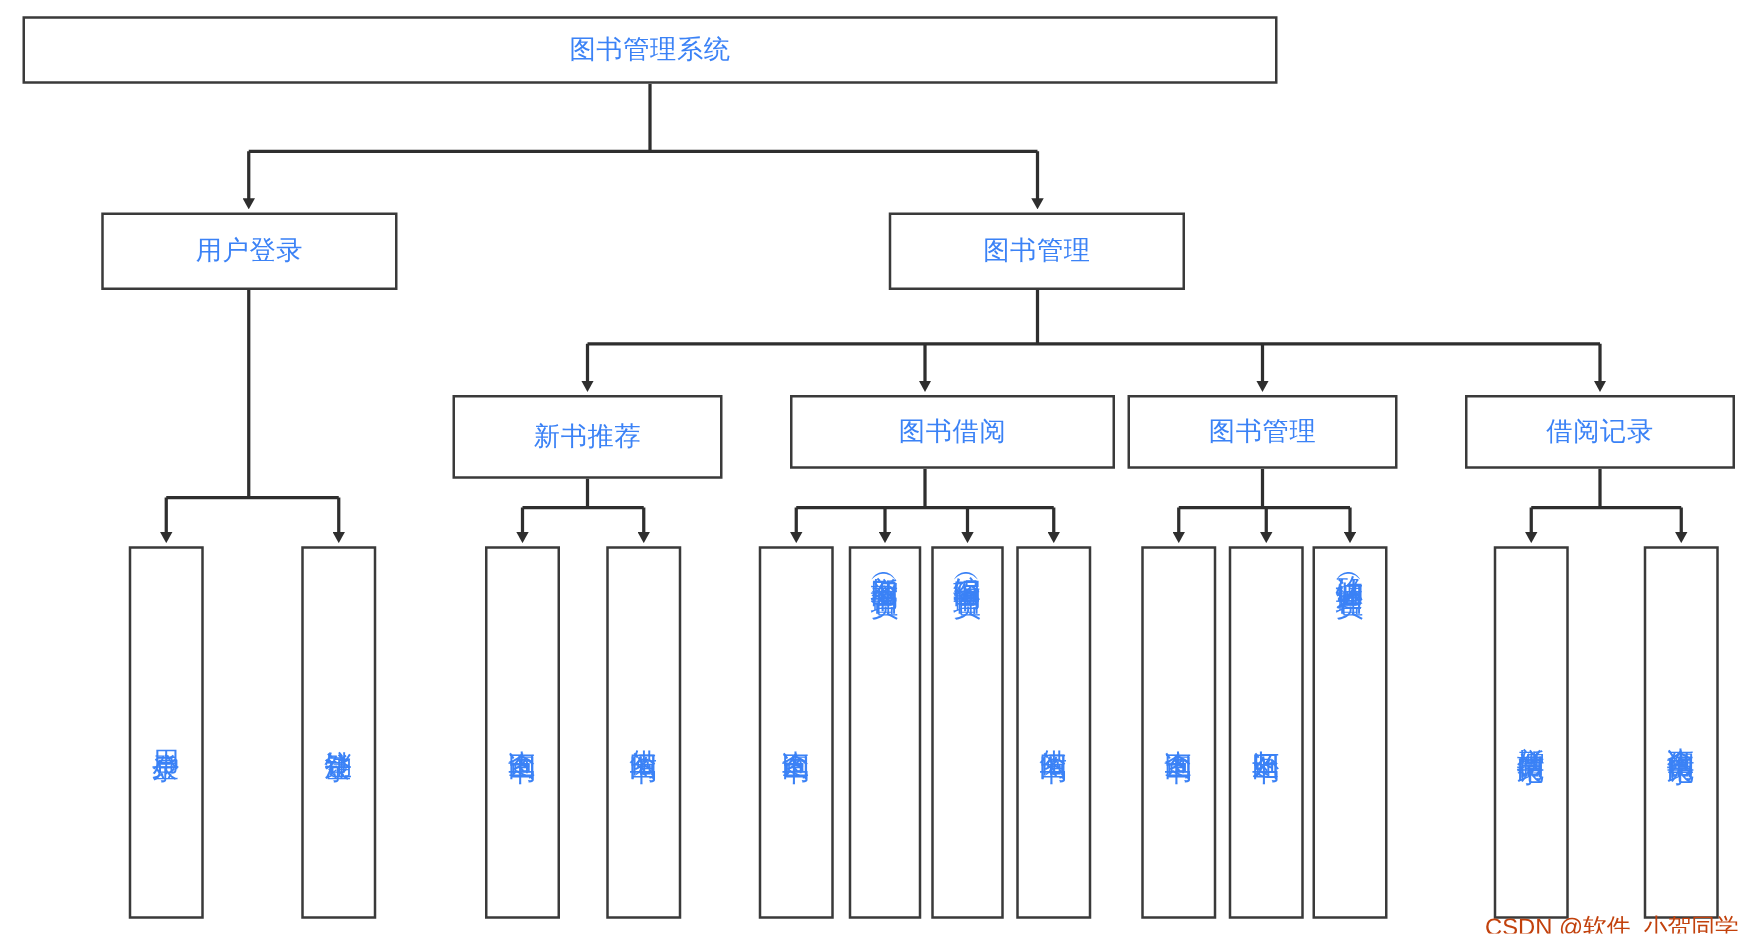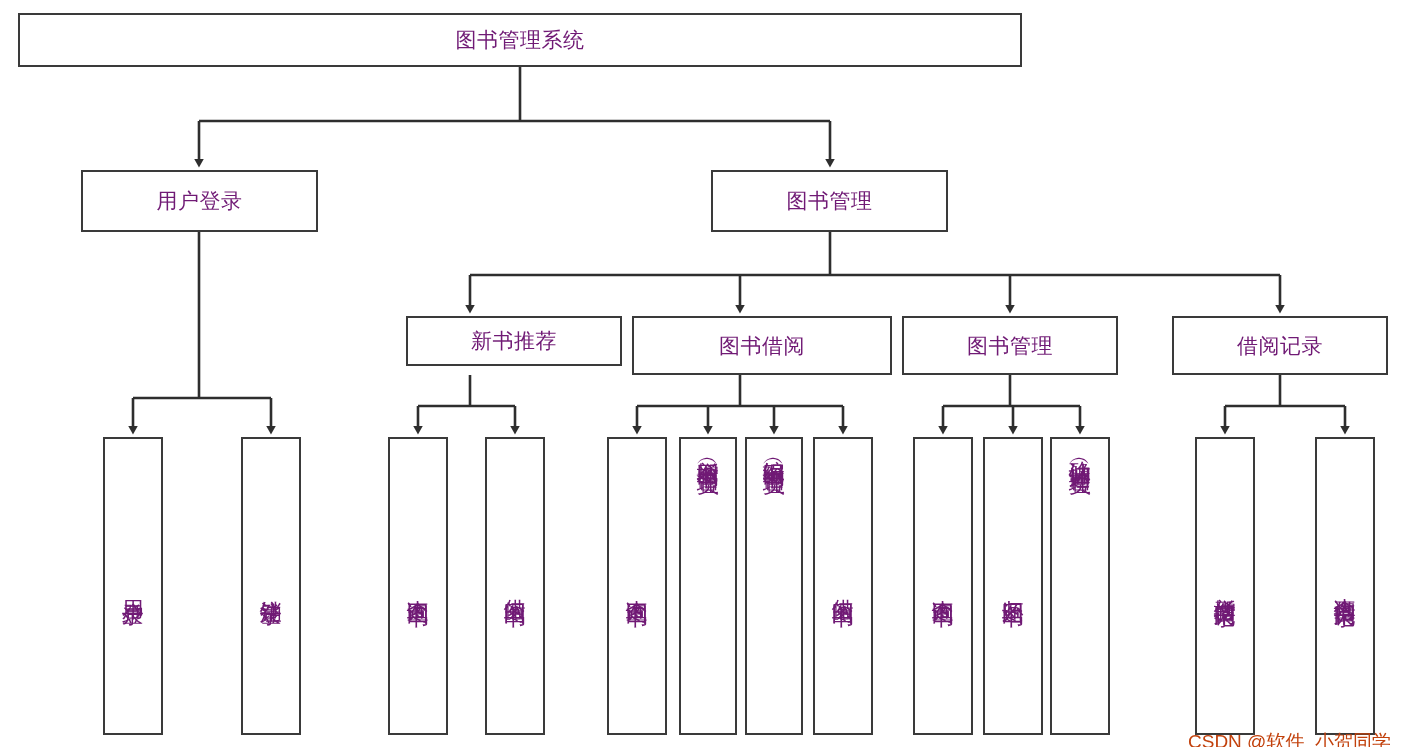--- a/index.html
+++ b/index.html
@@ -32,21 +32,21 @@
     border: 2px solid #3a3a3a;
     display: flex;
     align-items: center;
     justify-content: center;
     color: #222222;
     z-index: 2;
   }
   .node-label {
     display: block;
     text-align: center;
-    color: #701a75;
+    color: #3b82f6;
     letter-spacing: 0.5px;
   }
   
   .node.horiz .node-label {
     font-size: 21px;
     line-height: 1.1;
     white-space: nowrap;
   }
   
   .node.vert {
@@ -138,21 +138,21 @@
     <span class="node-label">图书管理系统</span>
   </div>
 
   <div class="node horiz" style="left:81px; top:170px; width:237px; height:62px;">
     <span class="node-label">用户登录</span>
   </div>
   <div class="node horiz" style="left:711px; top:170px; width:237px; height:62px;">
     <span class="node-label">图书管理</span>
   </div>
 
-  <div class="node horiz" style="left:362px; top:316px; width:216px; height:50px;margin-left:44px;">
+  <div class="node horiz" style="left:362px; top:316px; width:216px; height:67px;">
     <span class="node-label">新书推荐</span>
   </div>
   <div class="node horiz" style="left:632px; top:316px; width:260px; height:59px;">
     <span class="node-label">图书借阅</span>
   </div>
   <div class="node horiz" style="left:902px; top:316px; width:216px; height:59px;">
     <span class="node-label">图书管理</span>
   </div>
   <div class="node horiz" style="left:1172px; top:316px; width:216px; height:59px;">
     <span class="node-label">借阅记录</span>

